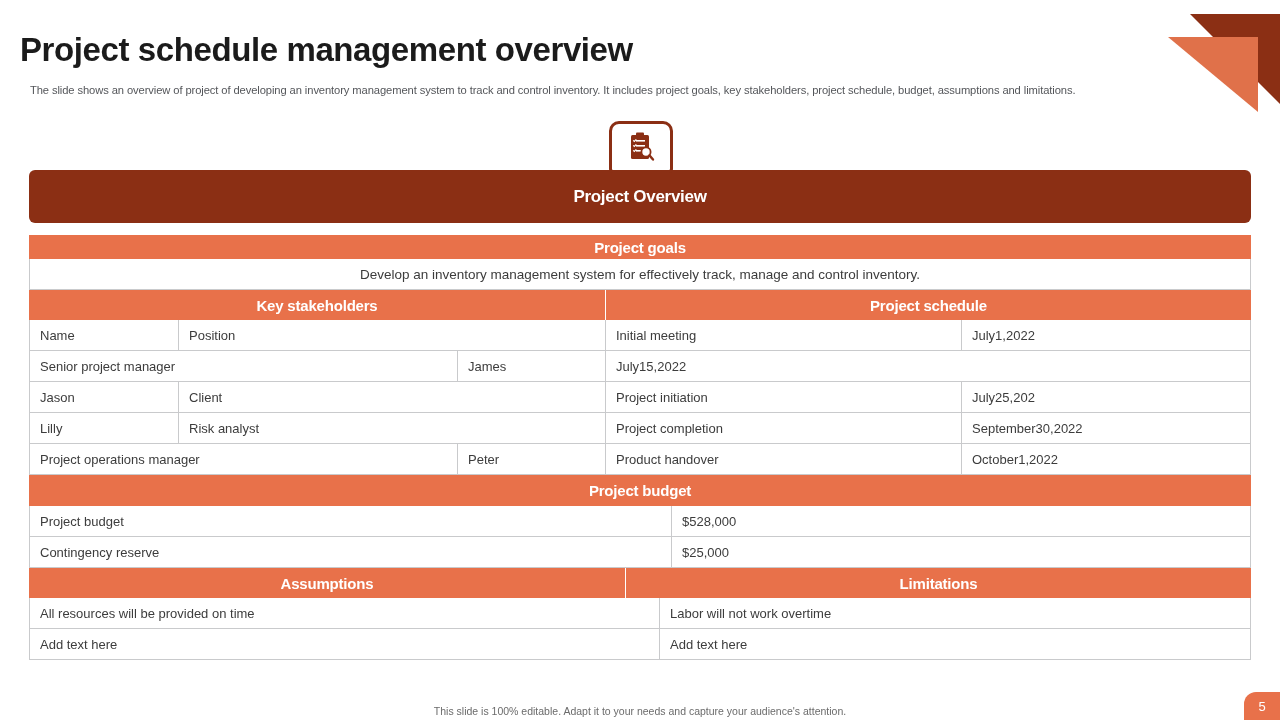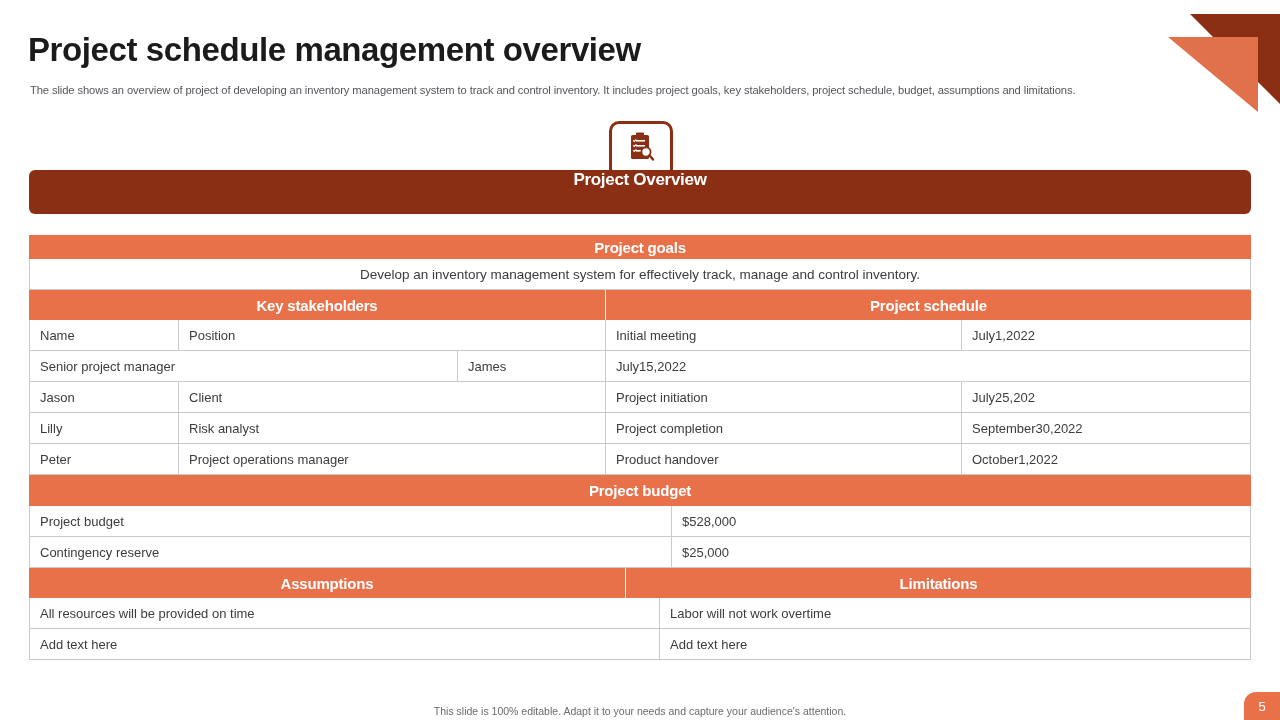--- a/index.html
+++ b/index.html
@@ -26,21 +26,21 @@
     top: 0;
     right: 0;
     width: 130px;
     height: 115px;
     pointer-events: none;
   }
 
   
   .slide-title {
     position: absolute;
-    left: 28px;
+    left: 20px;
     top: 31px;
     font-size: 33px;
     font-weight: bold;
     color: #1b1b1b;
     letter-spacing: -0.4px;
     white-space: nowrap;
   }
 
   .slide-subtitle {
     position: absolute;
@@ -68,25 +68,25 @@
     justify-content: center;
     z-index: 4;
   }
 
   
   .overview-bar {
     position: absolute;
     left: 29px;
     top: 170px;
     width: 1222px;
-    height: 44px;
+    height: 53px;
     background: #8B2F14;
     border-radius: 6px;
     display: flex;
-    align-items: flex-start;
+    align-items: center;
     justify-content: center;
     z-index: 2;
   }
   .overview-bar-label {
     color: #ffffff;
     font-size: 17px;
     font-weight: bold;
     letter-spacing: -0.3px;
   }
 
@@ -267,22 +267,22 @@
       <div class="cell c-mil">Project  initiation</div>
       <div class="cell c-date">July25,202</div>
     </div>
     <div class="drow">
       <div class="cell c-name">Lilly</div>
       <div class="cell c-pos">Risk analyst</div>
       <div class="cell c-mil">Project completion</div>
       <div class="cell c-date">September30,2022</div>
     </div>
     <div class="drow">
+      <div class="cell c-pos">Project operations manager</div>
       <div class="cell c-name">Peter</div>
-      <div class="cell c-pos">Project operations manager</div>
       <div class="cell c-mil">Product handover</div>
       <div class="cell c-date">October1,2022</div>
     </div>
 
     <div class="band tall">Project budget</div>
     <div class="drow">
       <div class="cell c-bud-label">Project budget</div>
       <div class="cell c-bud-value">$528,000</div>
     </div>
     <div class="drow">

